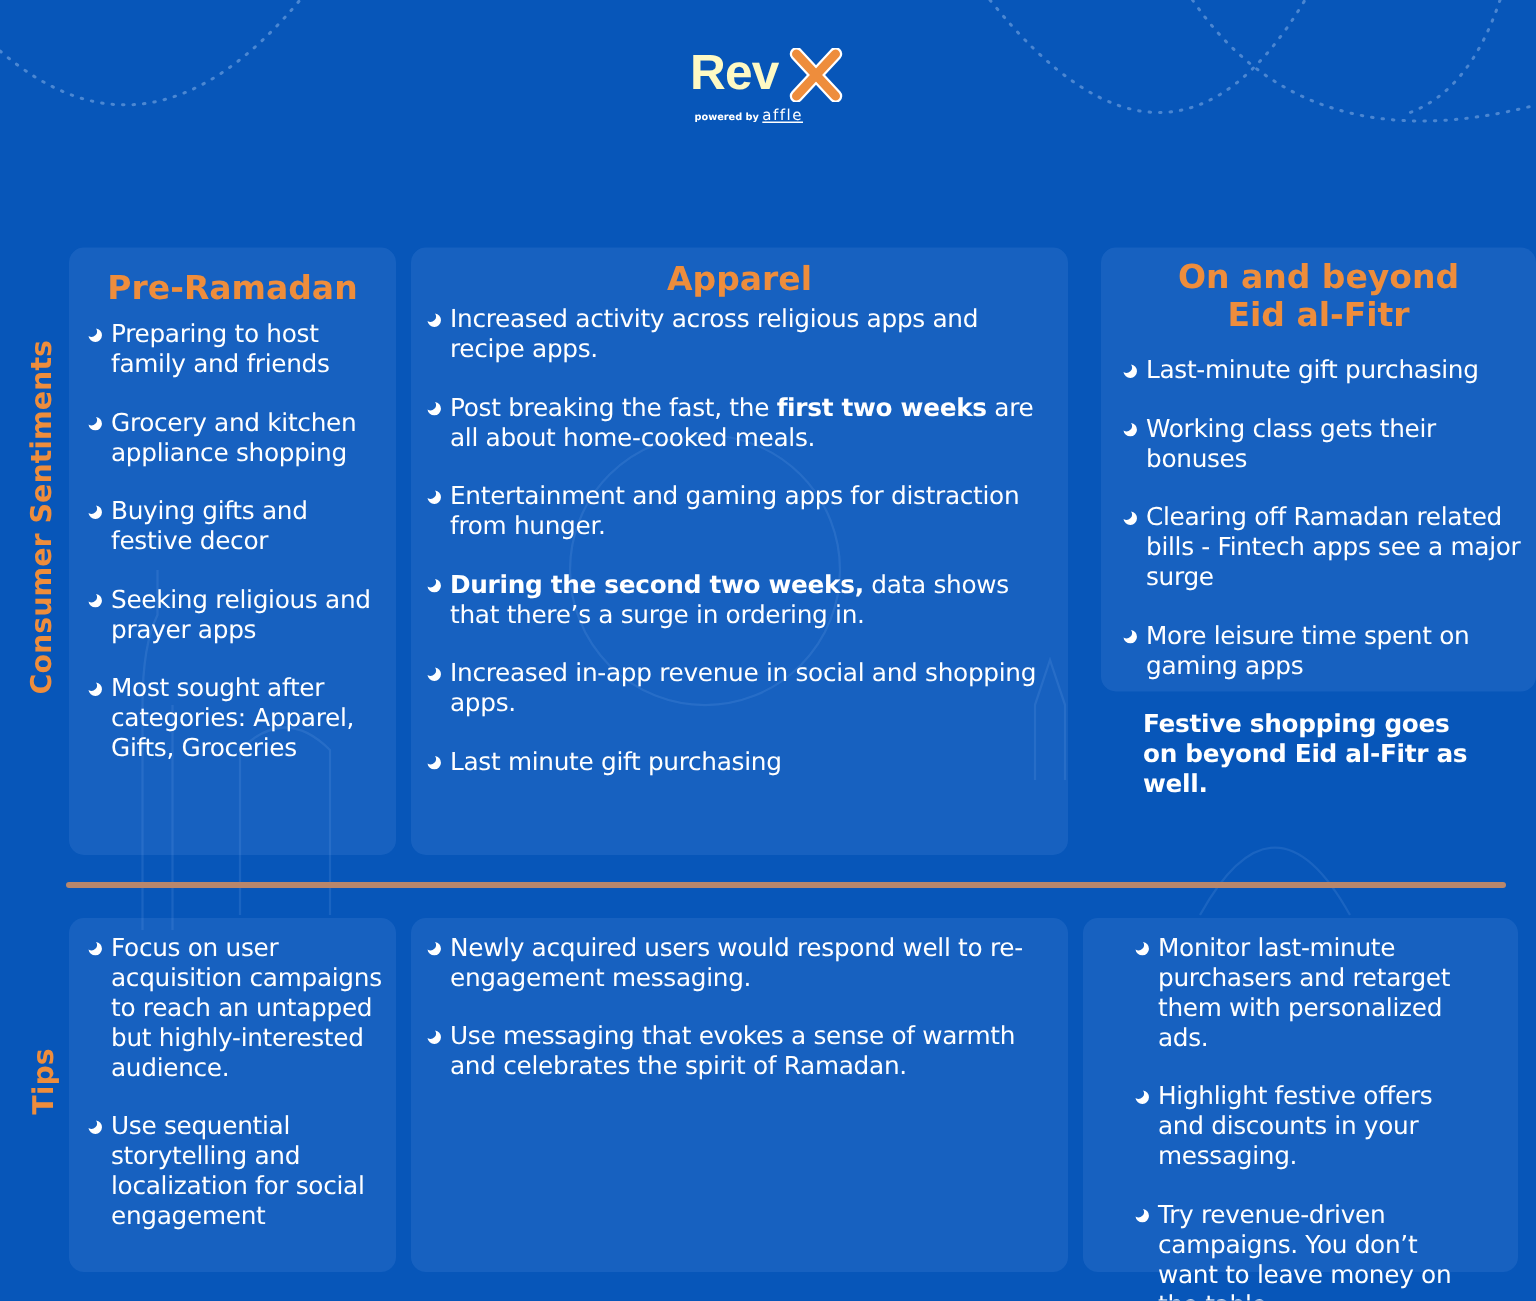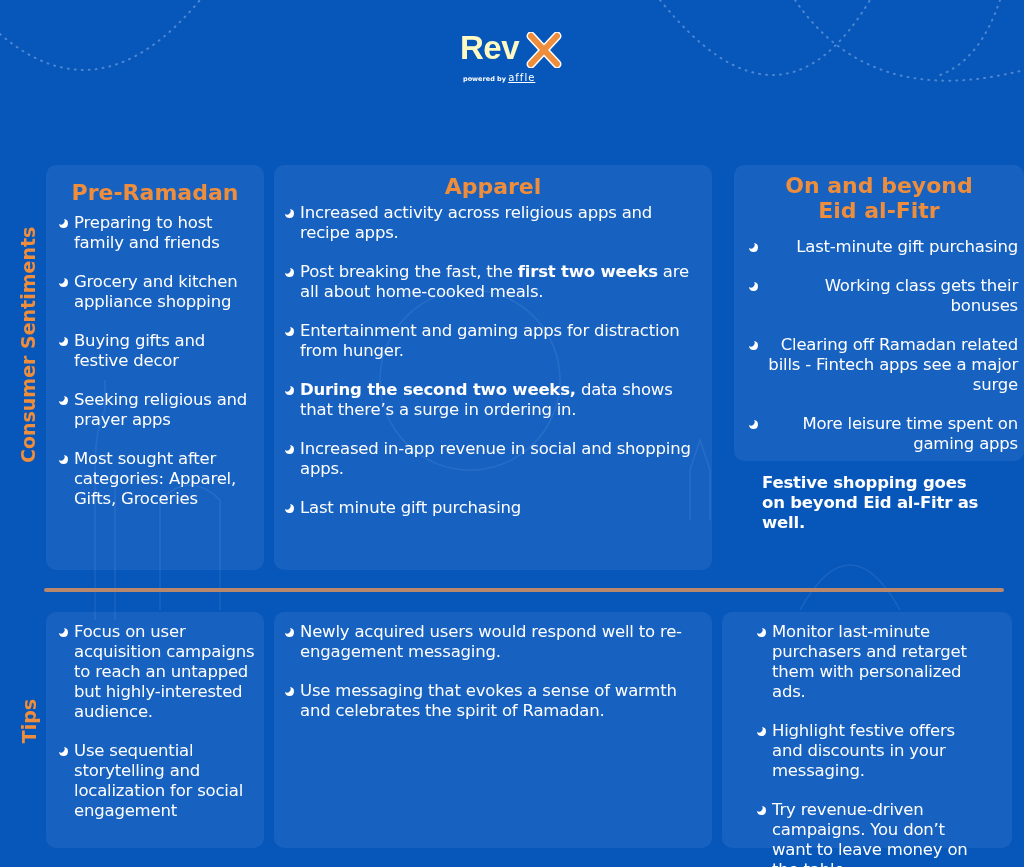--- a/index.html
+++ b/index.html
@@ -140,21 +140,21 @@
           <path d="M6 1 A4.5 4.5 0 1 1 1 6 A3.6 3.6 0 0 0 6 1Z" fill="#fff"></path>
         </svg><span></span><b></b><span>Last minute gift purchasing</span></li>
   </ul>
 </div>
 
 <div class="panel" style="left:722px;top:165px;width:290px;height:296px;margin-left:12px;">
   <div class="panel-title" style="margin-top:8px;margin-bottom:14px;">
     <div>On and beyond</div>
     <div>Eid al-Fitr</div>
   </div>
-  <ul class="items" style="padding-left:14px;padding-right:6px;text-align:right;">
+  <ul class="items" style="padding-left:14px;padding-right:6px;">
     <li><svg class="bullet" viewBox="0 0 10 10">
           <path d="M6 1 A4.5 4.5 0 1 1 1 6 A3.6 3.6 0 0 0 6 1Z" fill="#fff"></path>
         </svg><span>Last-minute gift purchasing</span></li>
     <li><svg class="bullet" viewBox="0 0 10 10">
           <path d="M6 1 A4.5 4.5 0 1 1 1 6 A3.6 3.6 0 0 0 6 1Z" fill="#fff"></path>
         </svg><span>Working class gets their bonuses</span></li>
     <li><svg class="bullet" viewBox="0 0 10 10">
           <path d="M6 1 A4.5 4.5 0 1 1 1 6 A3.6 3.6 0 0 0 6 1Z" fill="#fff"></path>
         </svg><span>Clearing off Ramadan related bills - Fintech apps see a major surge</span></li>
     <li><svg class="bullet" viewBox="0 0 10 10">

